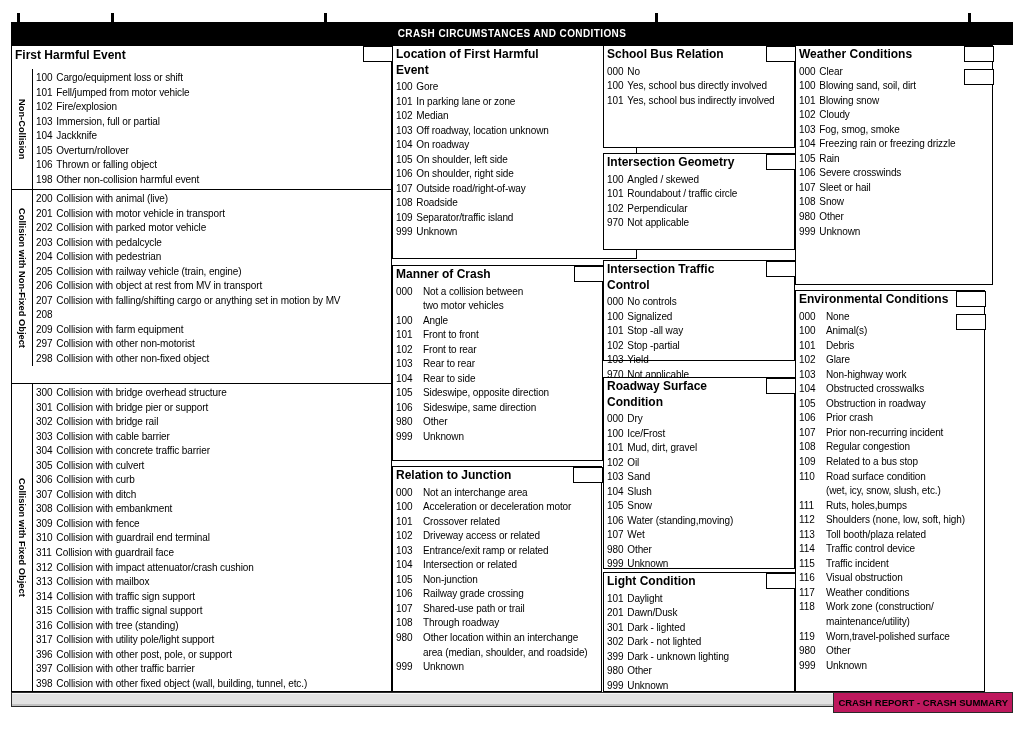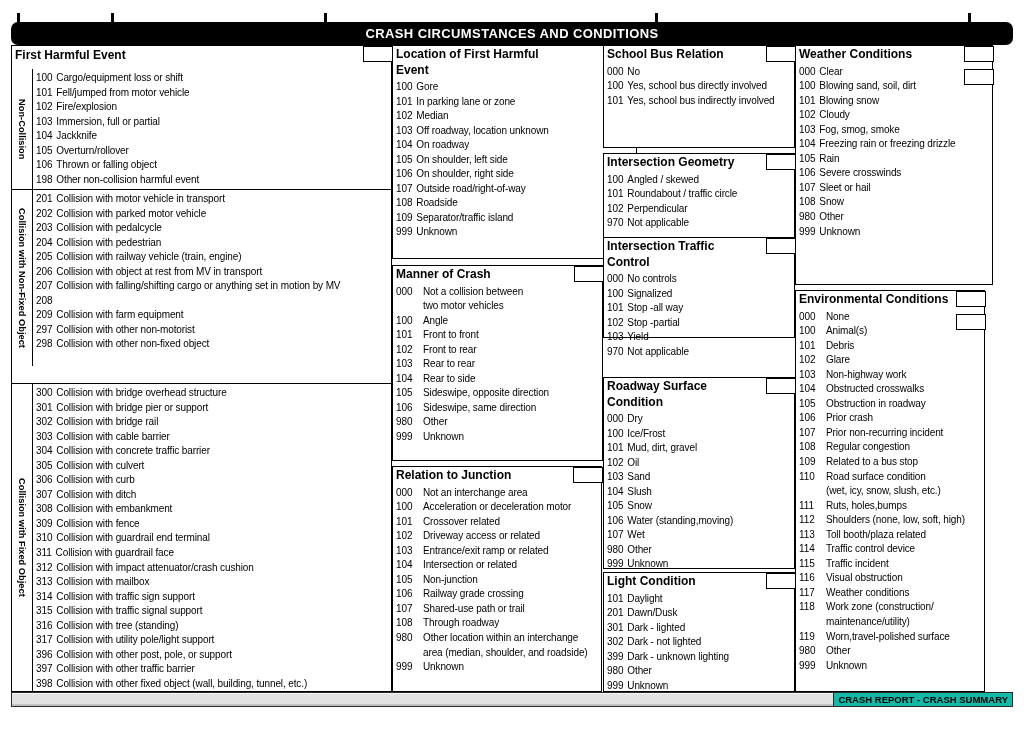--- a/index.html
+++ b/index.html
@@ -3,21 +3,21 @@
 <meta charset="utf-8">
 <style>
   html,body{margin:0;padding:0;background:#fff;}
   #page{position:relative;width:1024px;height:734px;background:#ffffff;
         font-family:"Liberation Sans",sans-serif;color:#000;overflow:hidden;}
 
   .tick{position:absolute;top:13px;width:3px;height:10px;background:#000;}
 
   #titlebar{position:absolute;left:11px;top:22px;width:1002px;height:23px;background:#000;
             color:#fff;display:flex;align-items:center;justify-content:center;
-            font-weight:bold;font-size:13px;letter-spacing:.4px;border-radius:7px;}
+            font-weight:bold;font-size:10px;letter-spacing:.4px;}
 
   .section{position:absolute;background:#fff;border:1.5px solid #000;box-sizing:border-box;}
   .sec-title{font-weight:bold;font-size:12px;line-height:15.5px;padding:1px 0 1px 3px;}
   .narrow .sec-title{max-width:145px;}
 
   .cbox{position:absolute;top:0;right:-2px;width:30px;height:16px;background:#fff;
         border:1.5px solid #000;box-sizing:border-box;}
   .cbox.second{top:23px;}
 
   .items{font-size:10px;line-height:14.55px;letter-spacing:-0.12px;padding:1px 0 0 3px;}
@@ -32,21 +32,21 @@
   .fhe-group{display:flex;overflow:hidden;}
   .fhe-group.bt{border-top:1.5px solid #000;}
   .vlabel{flex:0 0 20px;border-right:1.5px solid #000;display:flex;align-items:center;
           justify-content:center;writing-mode:vertical-rl;text-orientation:mixed;
           font-weight:bold;font-size:9.3px;}
   .fhe-items{flex:1;padding-top:2px;}
 
   #footer{position:absolute;left:11px;top:692px;width:1002px;height:15px;background:#e2e2e2;
           border:1px solid #2a2a2a;box-sizing:border-box;
           box-shadow:inset 0 1px 0 #f6f6f6, inset 0 -2px 0 #c2c2c2;}
-  #footer .flabel{position:absolute;right:-1px;top:-1px;height:15px;width:180px;background:#14b8a6;
+  #footer .flabel{position:absolute;right:-1px;top:-1px;height:21px;width:180px;background:#be185d;
           border:1px solid #2a2a2a;box-sizing:border-box;display:flex;align-items:center;
           justify-content:flex-end;padding-right:4px;font-size:9.5px;font-weight:bold;}
 </style>
 </head>
 <body>
 
 <div id="page">
 
   <div class="tick" style="left:17px"></div>
   <div class="tick" style="left:111px"></div>
@@ -97,20 +97,24 @@
           <div class="item">
             <span class="code">198</span>
             <span class="lbl">Other non-collision harmful event</span>
           </div>
         </div>
     </div>
     <div class="fhe-group bt" style="flex:0 0 176px;">
       <div class="vlabel">Collision with Non-Fixed Object</div>
       <div class="items fhe-items">
           <div class="item">
+            <span class="code">200</span>
+            <span class="lbl">Collision with animal (live)</span>
+          </div>
+          <div class="item">
             <span class="code">201</span>
             <span class="lbl">Collision with motor vehicle in transport</span>
           </div>
           <div class="item">
             <span class="code">202</span>
             <span class="lbl">Collision with parked motor vehicle</span>
           </div>
           <div class="item">
             <span class="code">203</span>
             <span class="lbl">Collision with pedalcycle</span>
@@ -433,21 +437,21 @@
           <span class="code">102</span>
           <span class="lbl">Perpendicular</span>
         </div>
         <div class="item">
           <span class="code">970</span>
           <span class="lbl">Not applicable</span>
         </div>
       </div>
   </div>
 
-  <div class="section narrow" style="left:603px;top:237px;width:192px;height:101px;">
+  <div class="section narrow" style="left:603px;top:260px;width:192px;height:101px;">
     <div class="sec-title">Intersection Traffic Control</div>
     <div class="cbox"></div>
     <div class="items">
         <div class="item">
           <span class="code">000</span>
           <span class="lbl">No controls</span>
         </div>
         <div class="item">
           <span class="code">100</span>
           <span class="lbl">Signalized</span>

